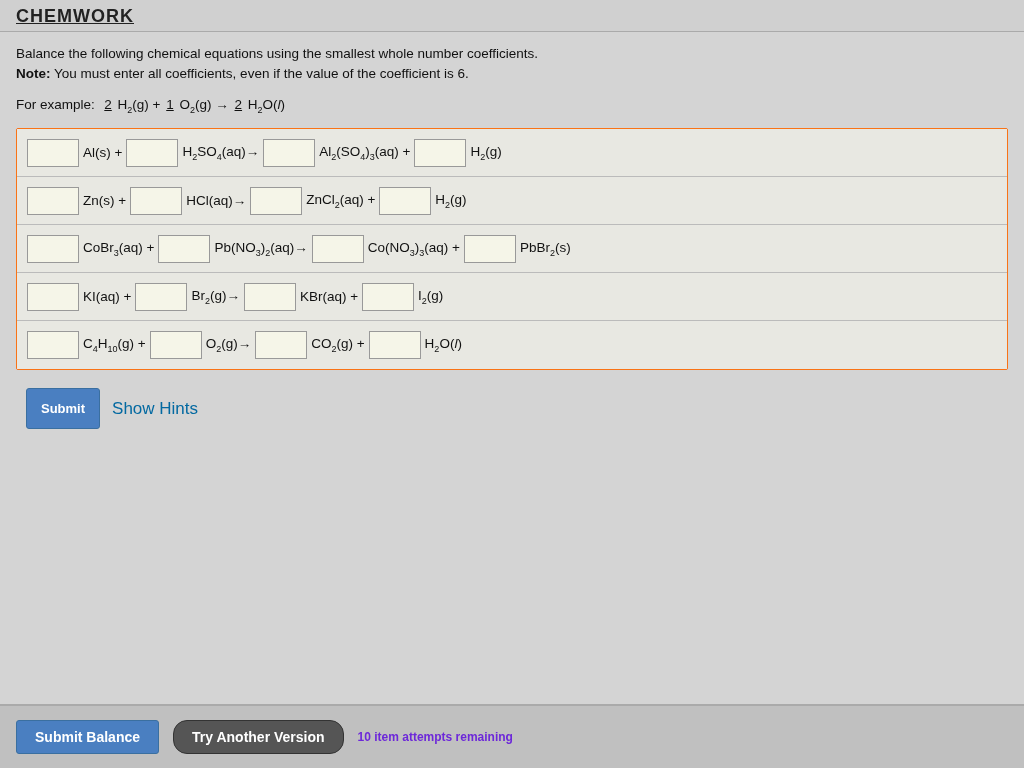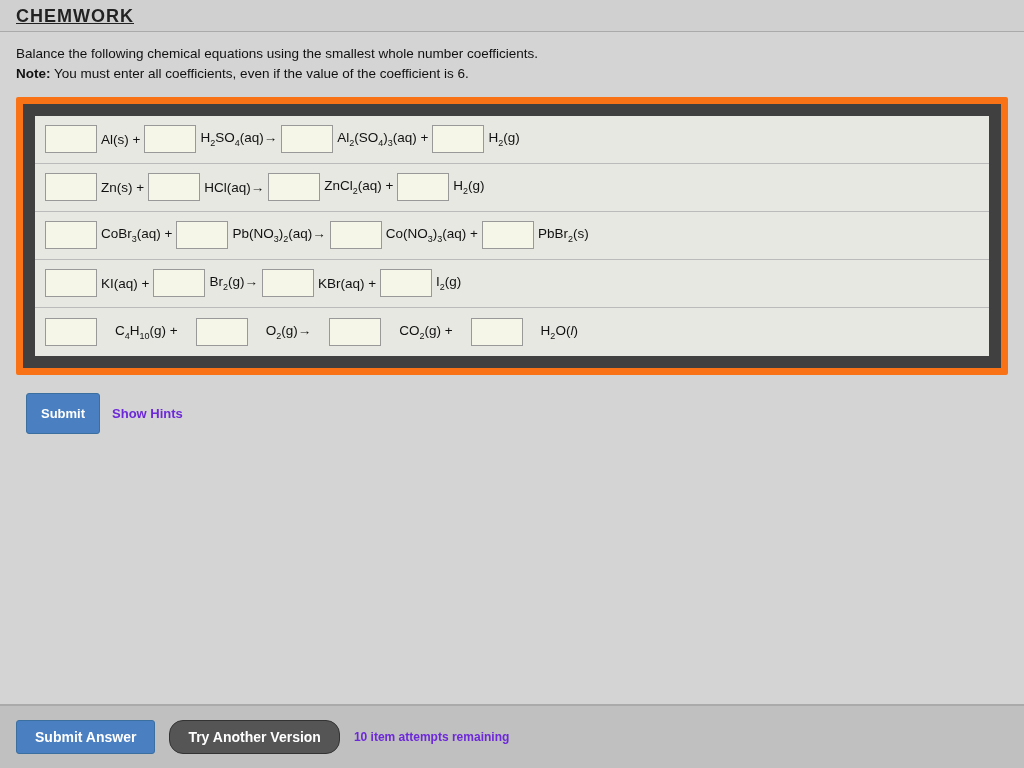--- a/index.html
+++ b/index.html
@@ -39,38 +39,37 @@
     .example {
       font-size: 13.5px;
       margin-bottom: 14px;
       color: #111;
     }
     .example .underline {
       text-decoration: underline;
       margin: 0 2px;
     }
     .equations-container {
-      background: #404040;
-      border: 7px solid #f97316;
+      background: #8b5cf6;
+      border: 1px solid #f97316;
       border-radius: 2px;
-      padding: 12px;
+      padding: 0;
       margin-bottom: 10px;
     }
     .eq-row {
       display: flex;
       align-items: center;
       padding: 9px 10px;
       border-bottom: 1px solid #bbb;
       background: #e8e8e2;
       min-height: 48px;
       flex-wrap: nowrap;
     }
     .eq-row:last-child {
       border-bottom: none;
-      gap: 14px;
     }
     .coeff-input {
       width: 52px;
       height: 28px;
       background: #f5f5e8;
       border: 1px solid #999;
       margin-right: 4px;
       font-size: 13px;
       padding: 2px 4px;
       color: #111;
@@ -99,24 +98,24 @@
       border: 1px solid #3a6fa0;
       border-radius: 3px;
       padding: 12px 14px;
       font-size: 13px;
       cursor: pointer;
       font-weight: bold;
     }
     .btn-show-hints {
       background: none;
       border: none;
-      color: #6d28d9;
-      font-size: 13px;
-      cursor: pointer;
-      font-weight: bold;
+      color: #0369a1;
+      font-size: 17px;
+      cursor: pointer;
+      font-weight: normal;
       text-decoration: none;
     }
     .bottom-bar {
       background: #c0c0c0;
       border-top: 2px solid #aaa;
       padding: 14px 16px;
       display: flex;
       align-items: center;
       gap: 14px;
     }
@@ -152,20 +151,27 @@
 <div class="header">
   <span class="header-title">CHEMWORK</span>
 </div>
 
 <div class="main-content">
   <div class="instructions">
     <span>Balance the following chemical equations using the smallest whole number coefficients.</span><br>
     <span class="note">Note:</span>
     <span> You must enter all coefficients, even if the value of the coefficient is 6.</span>
   </div>
+  <div class="example">
+    <span>For example:</span>
+    &nbsp;<span class="underline">2</span>
+    H<sub>2</sub>(g) + <span class="underline">1</span>
+    O<sub>2</sub>(g) → <span class="underline">2</span>
+    H<sub>2</sub>O(<i>l</i>)
+  </div>
 
   <div class="equations-container">
 
     <div class="eq-row">
       <input class="coeff-input" type="text" style="">
       <span class="eq-text">Al(s) +</span>
       <input class="coeff-input" type="text" style="">
       <span class="eq-text">H<sub>2</sub>SO<sub>4</sub>(aq)→</span>
       <input class="coeff-input" type="text" style="">
       <span class="eq-text">Al<sub>2</sub>(SO<sub>4</sub>)<sub>3</sub>(aq) +</span>
@@ -219,16 +225,16 @@
 
   </div>
 
   <div class="buttons-row">
     <button class="btn-submit-eq">Submit</button>
     <button class="btn-show-hints">Show Hints</button>
   </div>
 </div>
 
 <div class="bottom-bar">
-  <button class="btn-submit-answer">Submit Answer</button>
+  <button class="btn-submit-answer">Submit Balance</button>
   <button class="btn-try-another">Try Another Version</button>
   <span class="attempts-text">10 item attempts remaining</span>
 </div>
 
 </body></html>

